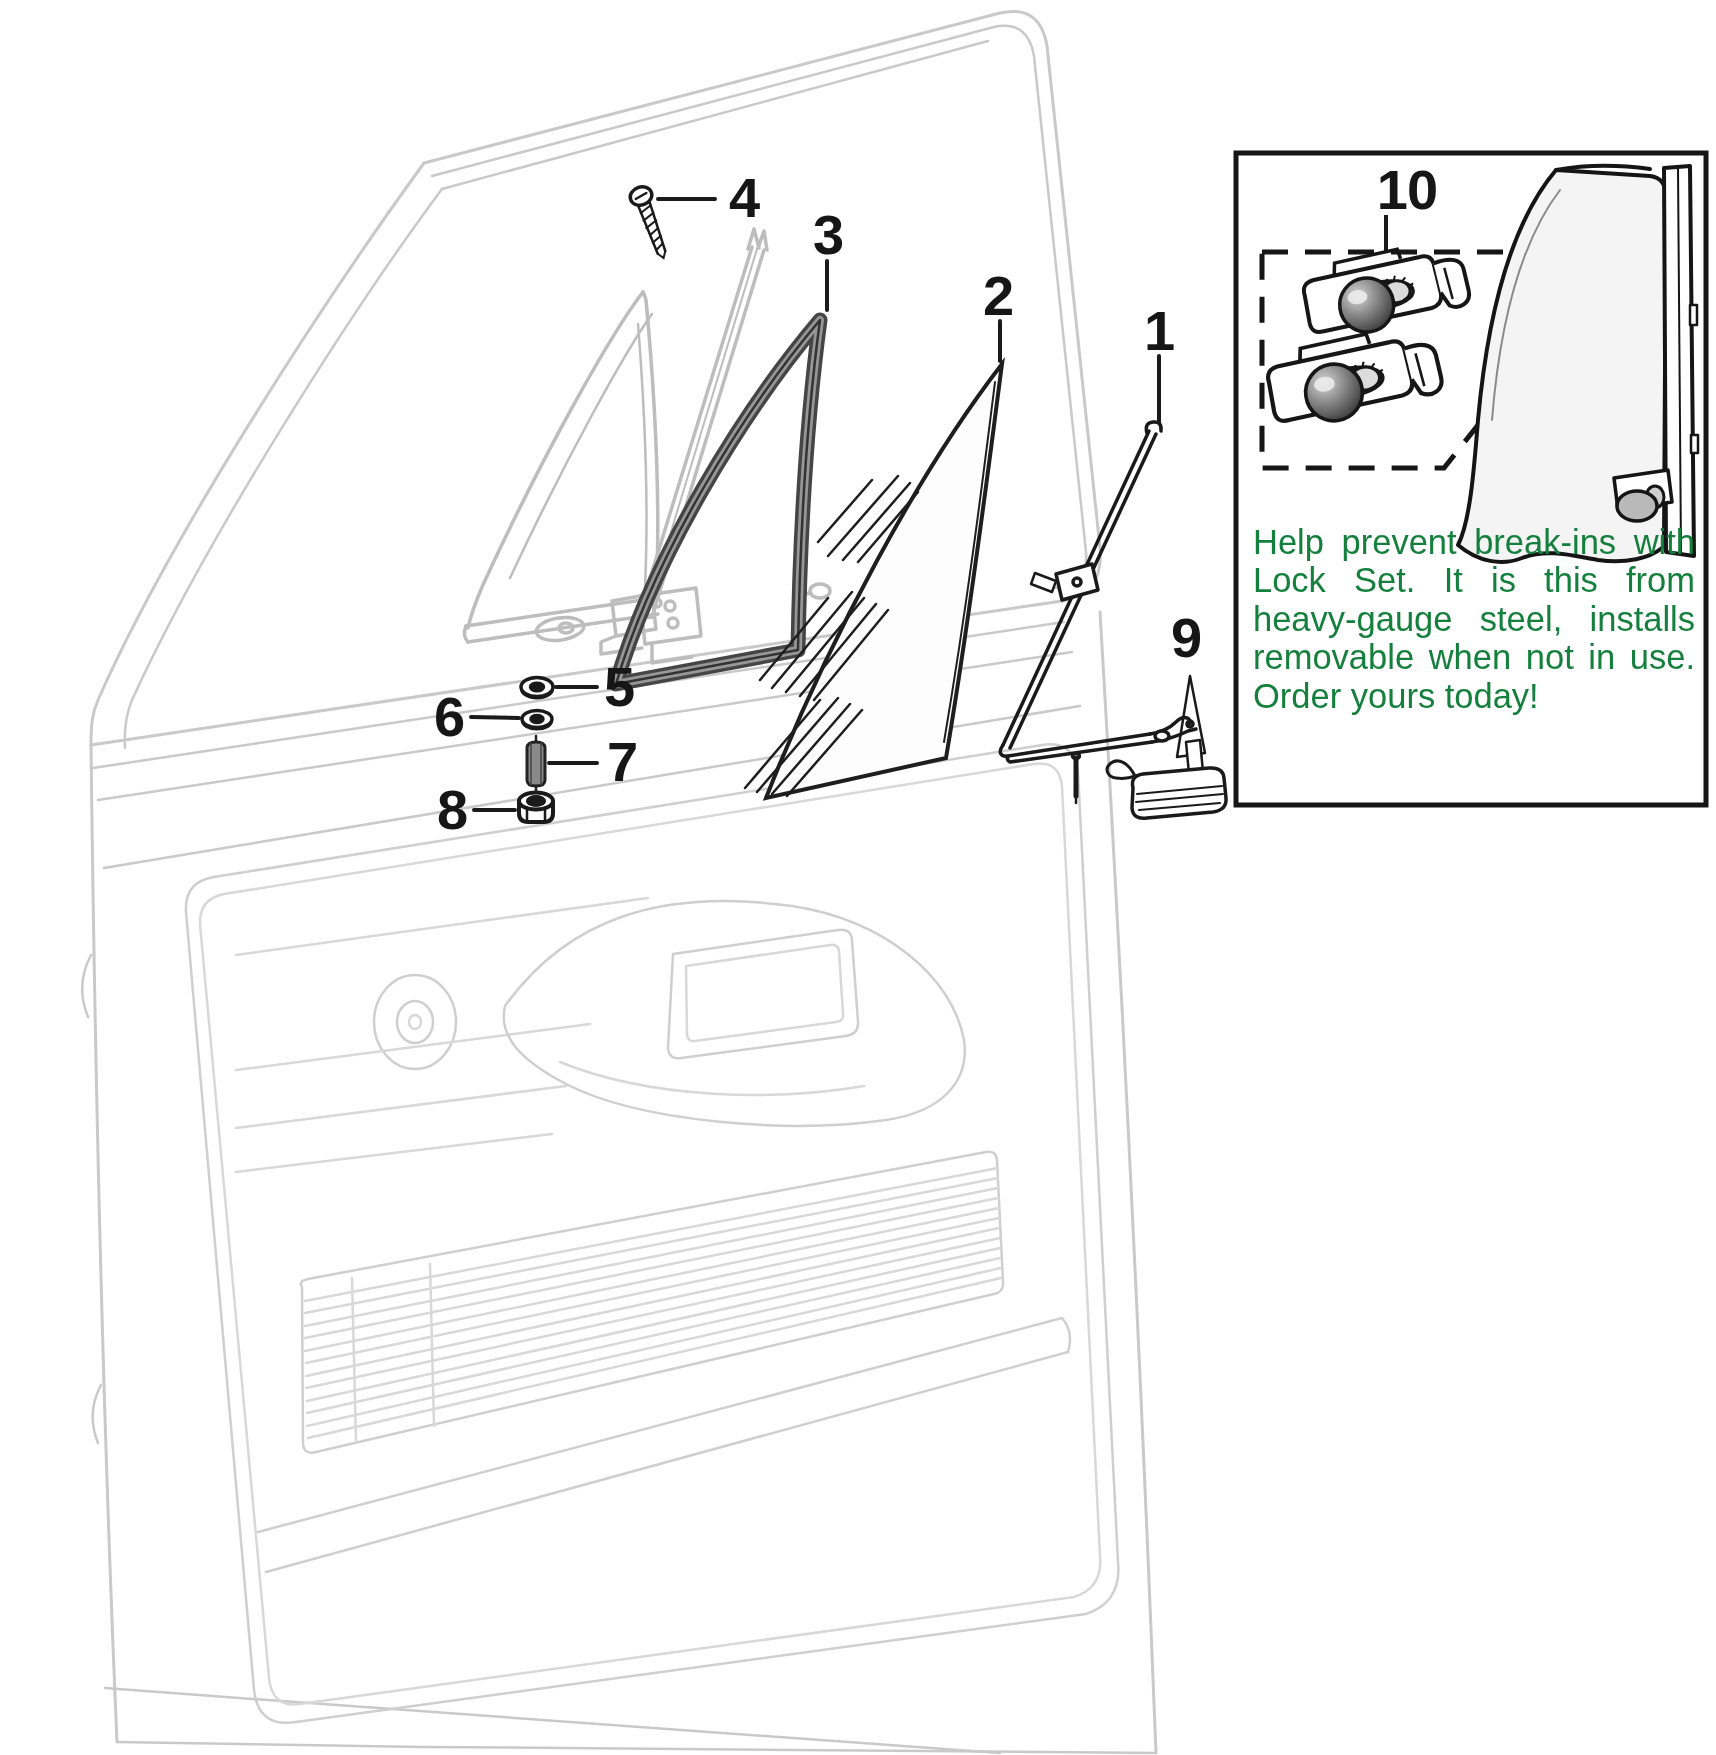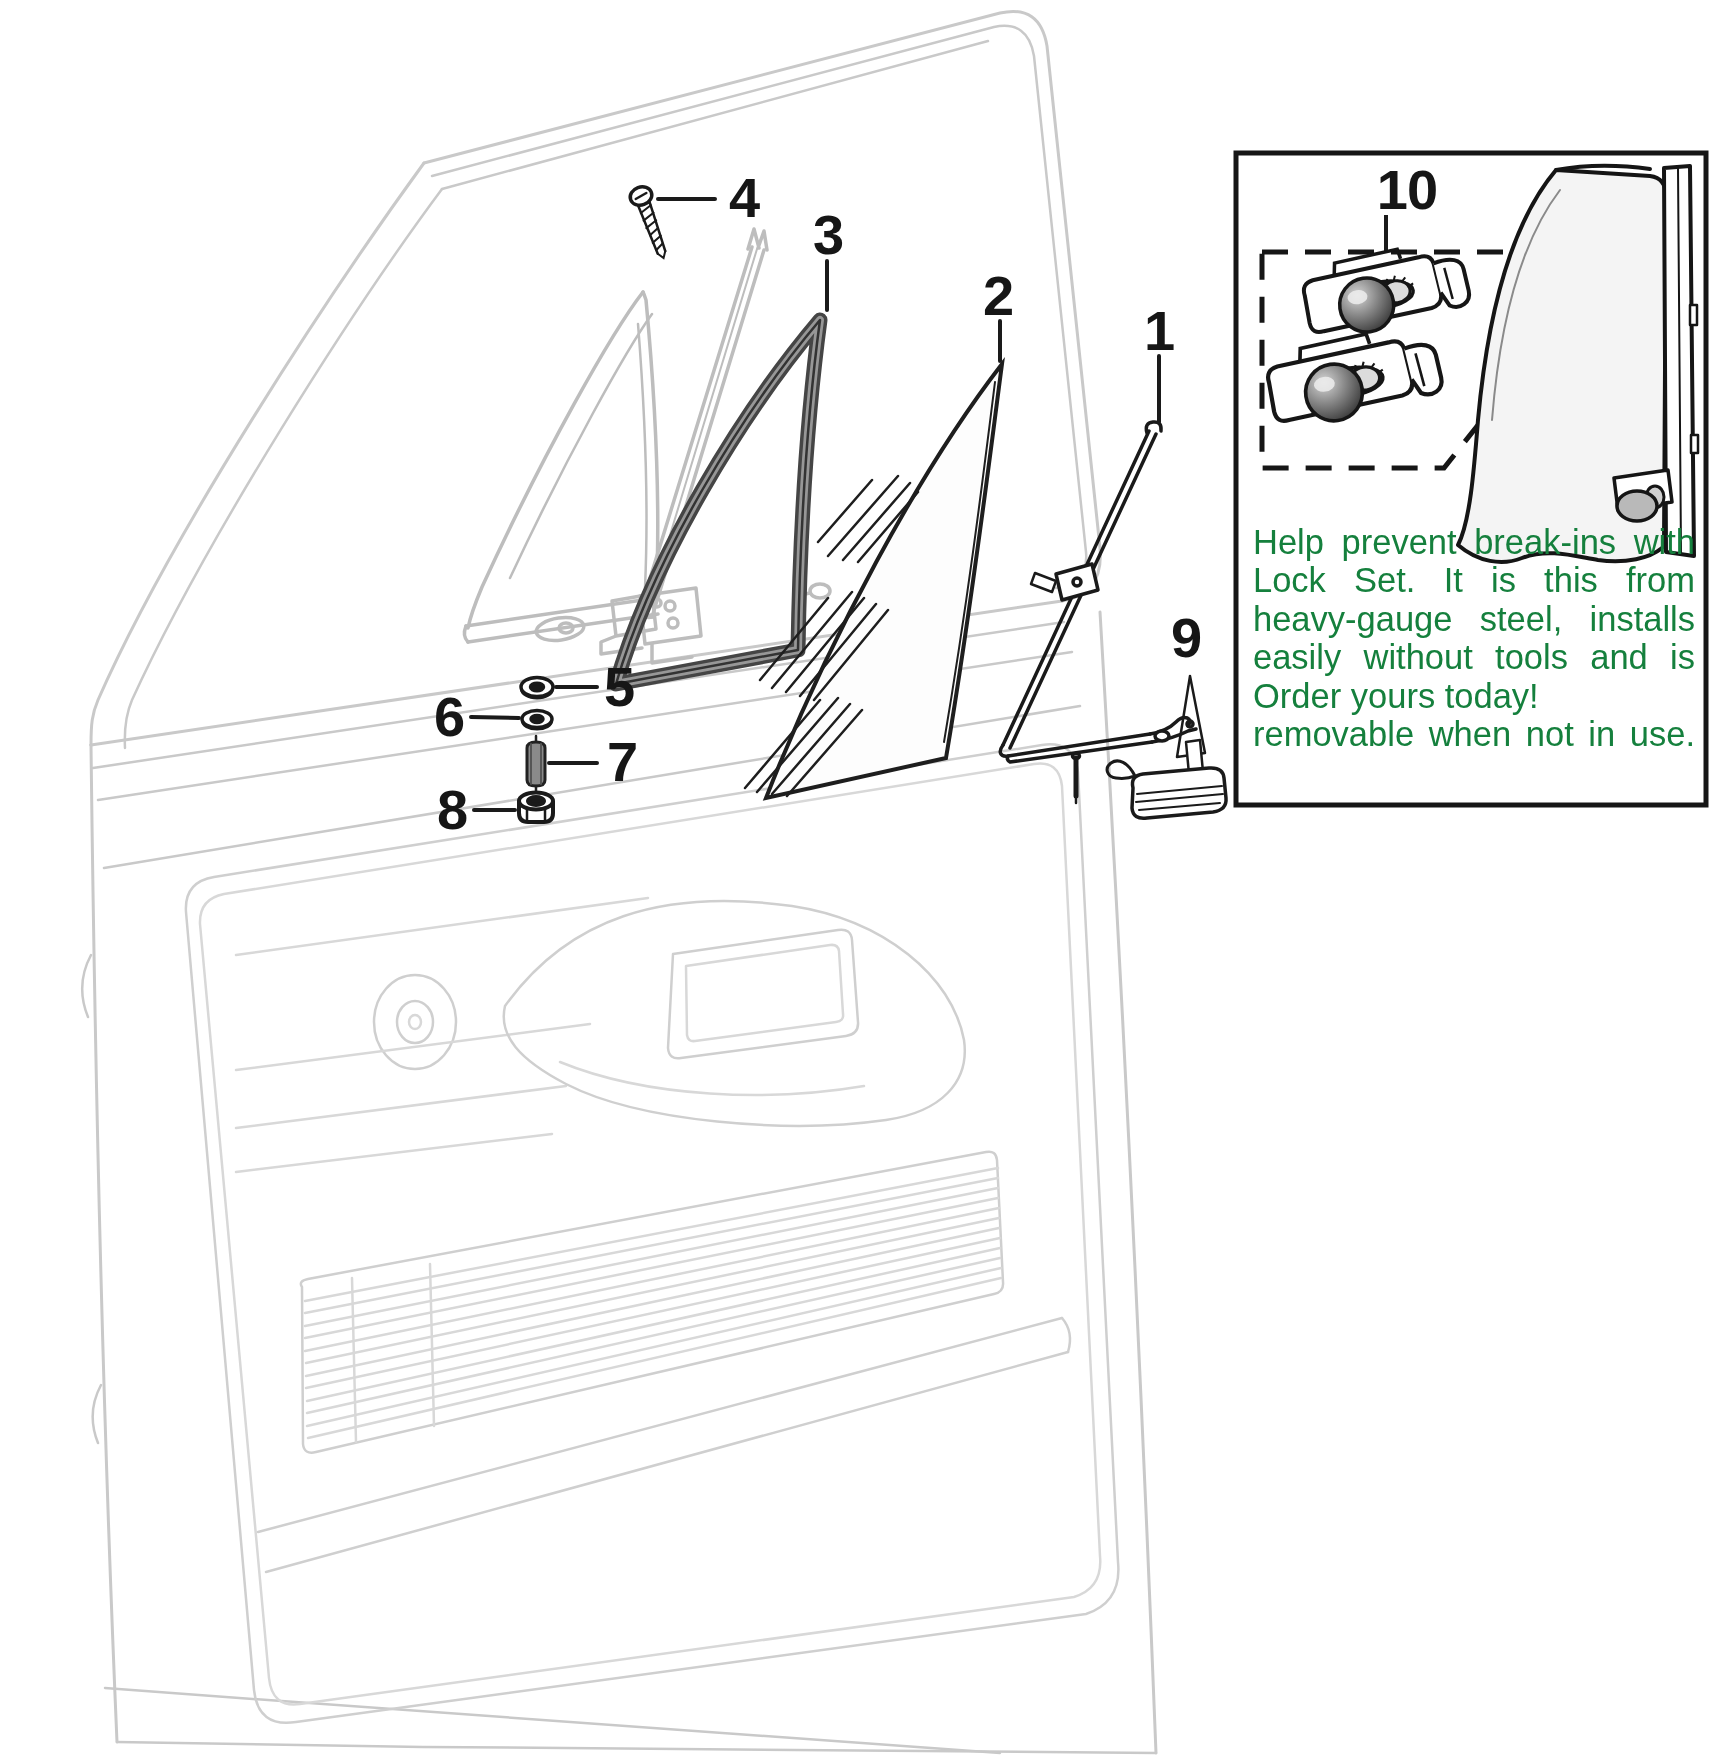--- a/index.html
+++ b/index.html
@@ -226,18 +226,17 @@
 <div class="callout" style="left:449px;top:717px">6</div>
 <div class="callout" style="left:622px;top:762px">7</div>
 <div class="callout" style="left:452px;top:810px">8</div>
 <div class="callout" style="left:1186px;top:638px">9</div>
 <div class="callout" style="left:1407px;top:190px">10</div>
 
 <div class="promo">
   <div class="promo-line">Help prevent break-ins with</div>
   <div class="promo-line">Lock Set. It is this from</div>
   <div class="promo-line">heavy-gauge steel, installs</div>
-  <div class="promo-line">easily without tools and is</div>
+  <div class="promo-line">removable when not in use.</div>
   <div class="promo-line last">Order yours today!</div>
-  <div class="promo-line">removable when not in use.</div>
 </div>
 
 </div>
 
 </body></html>

